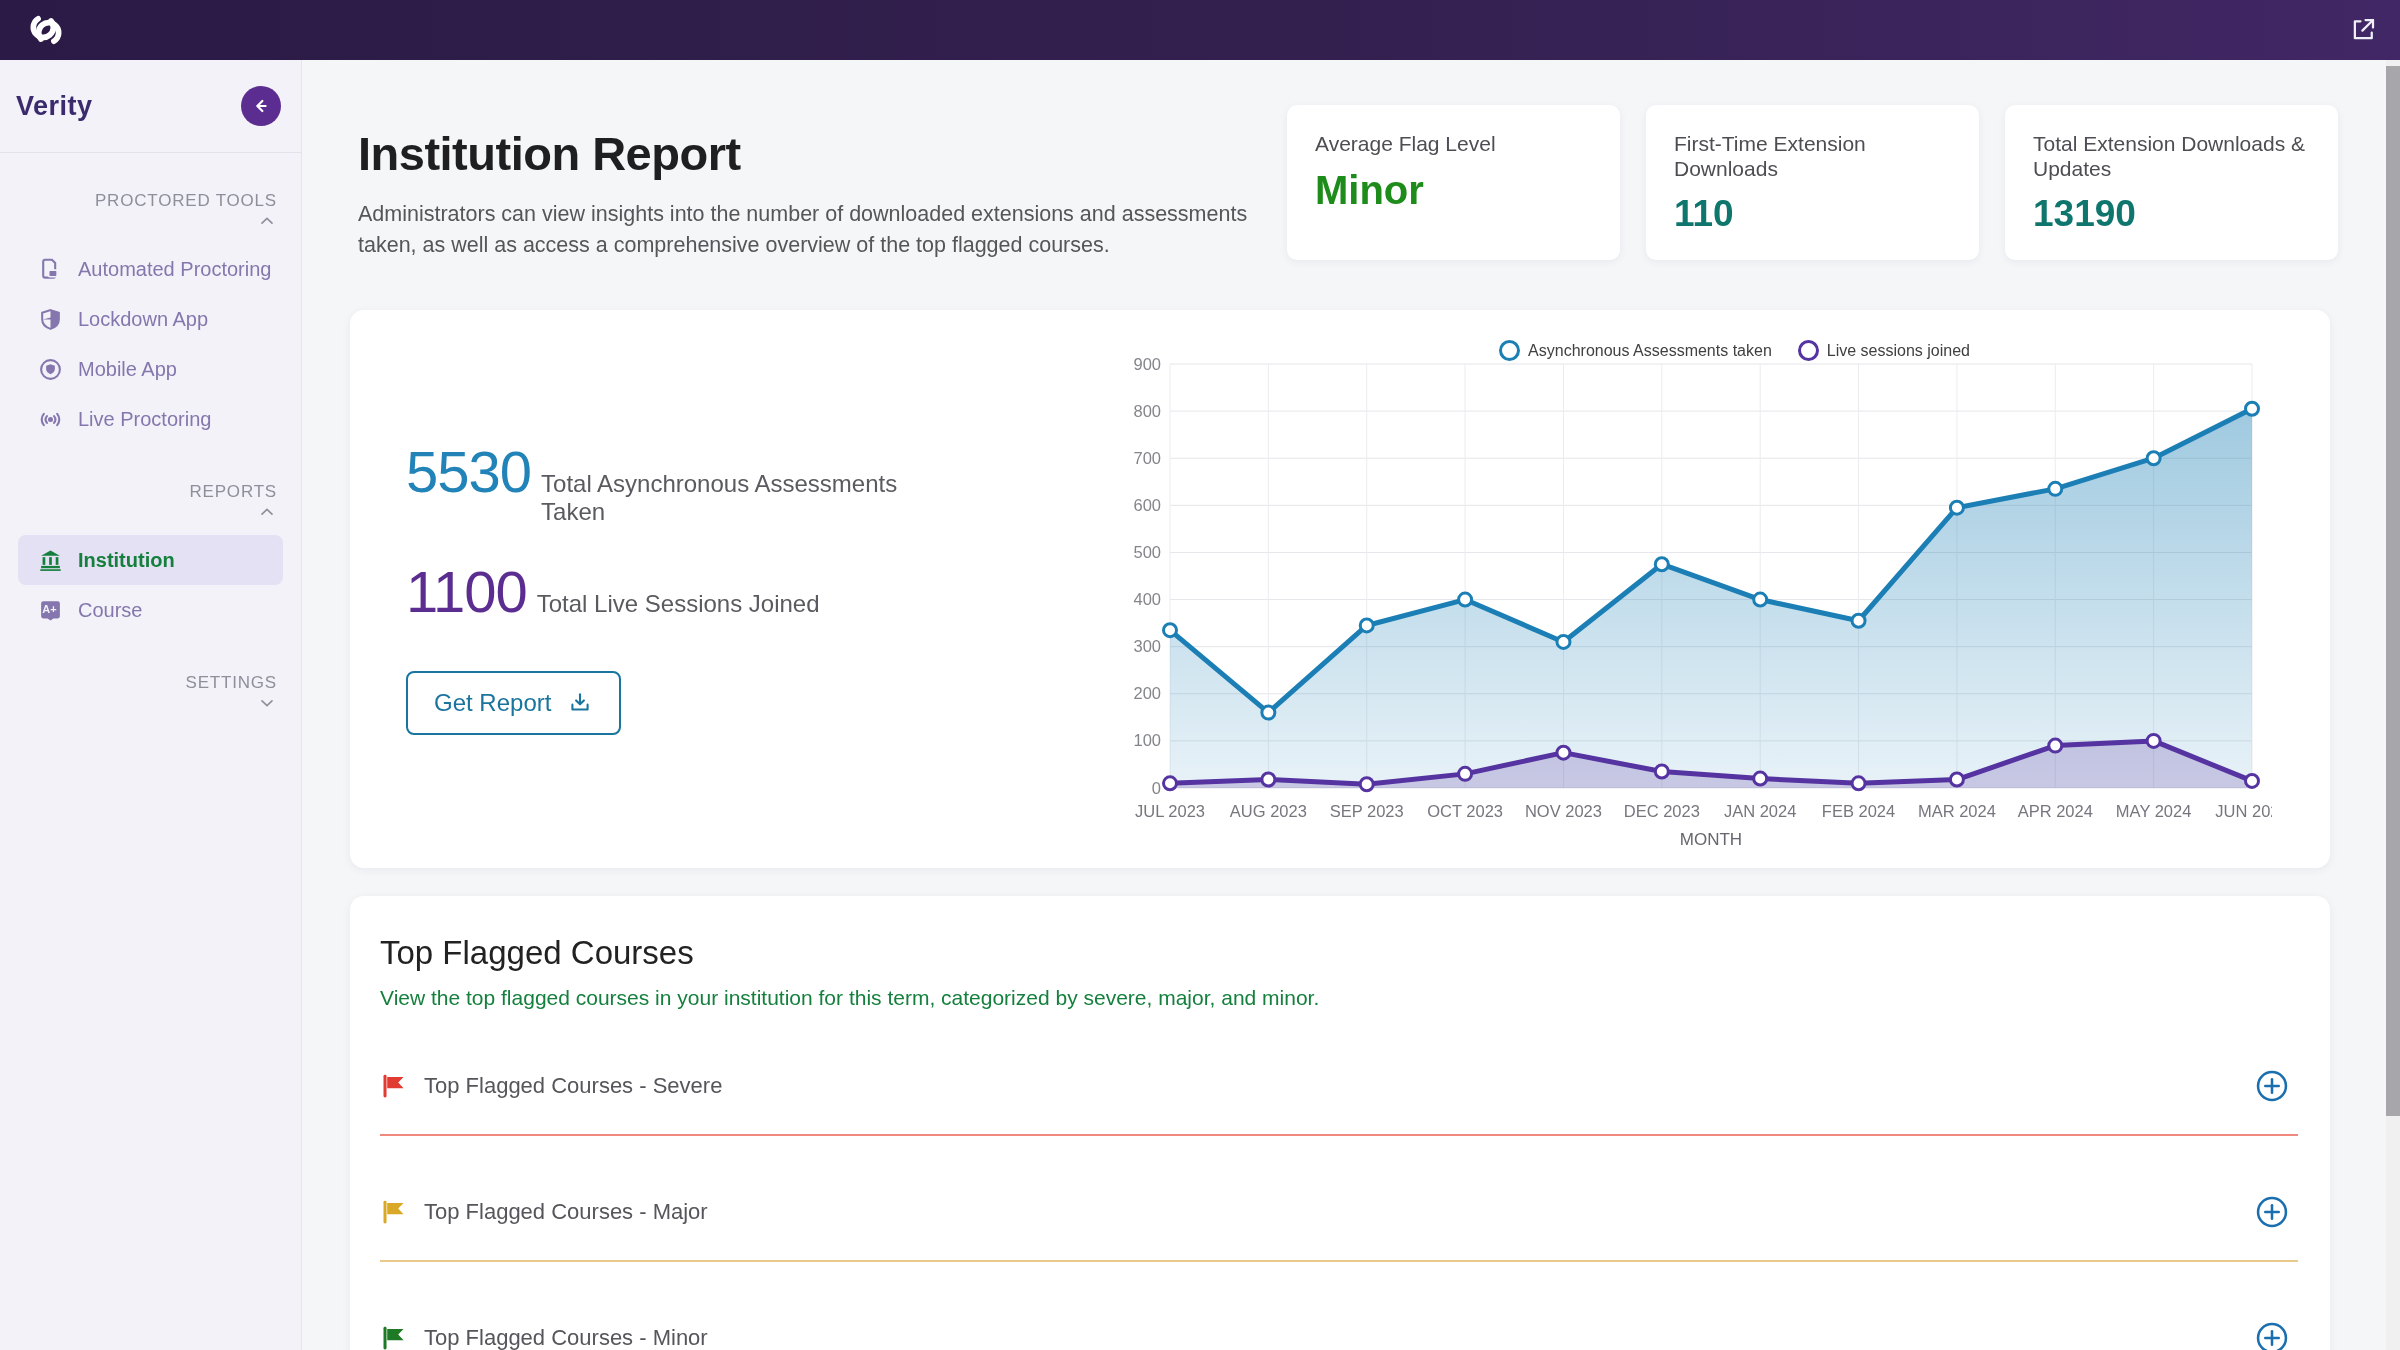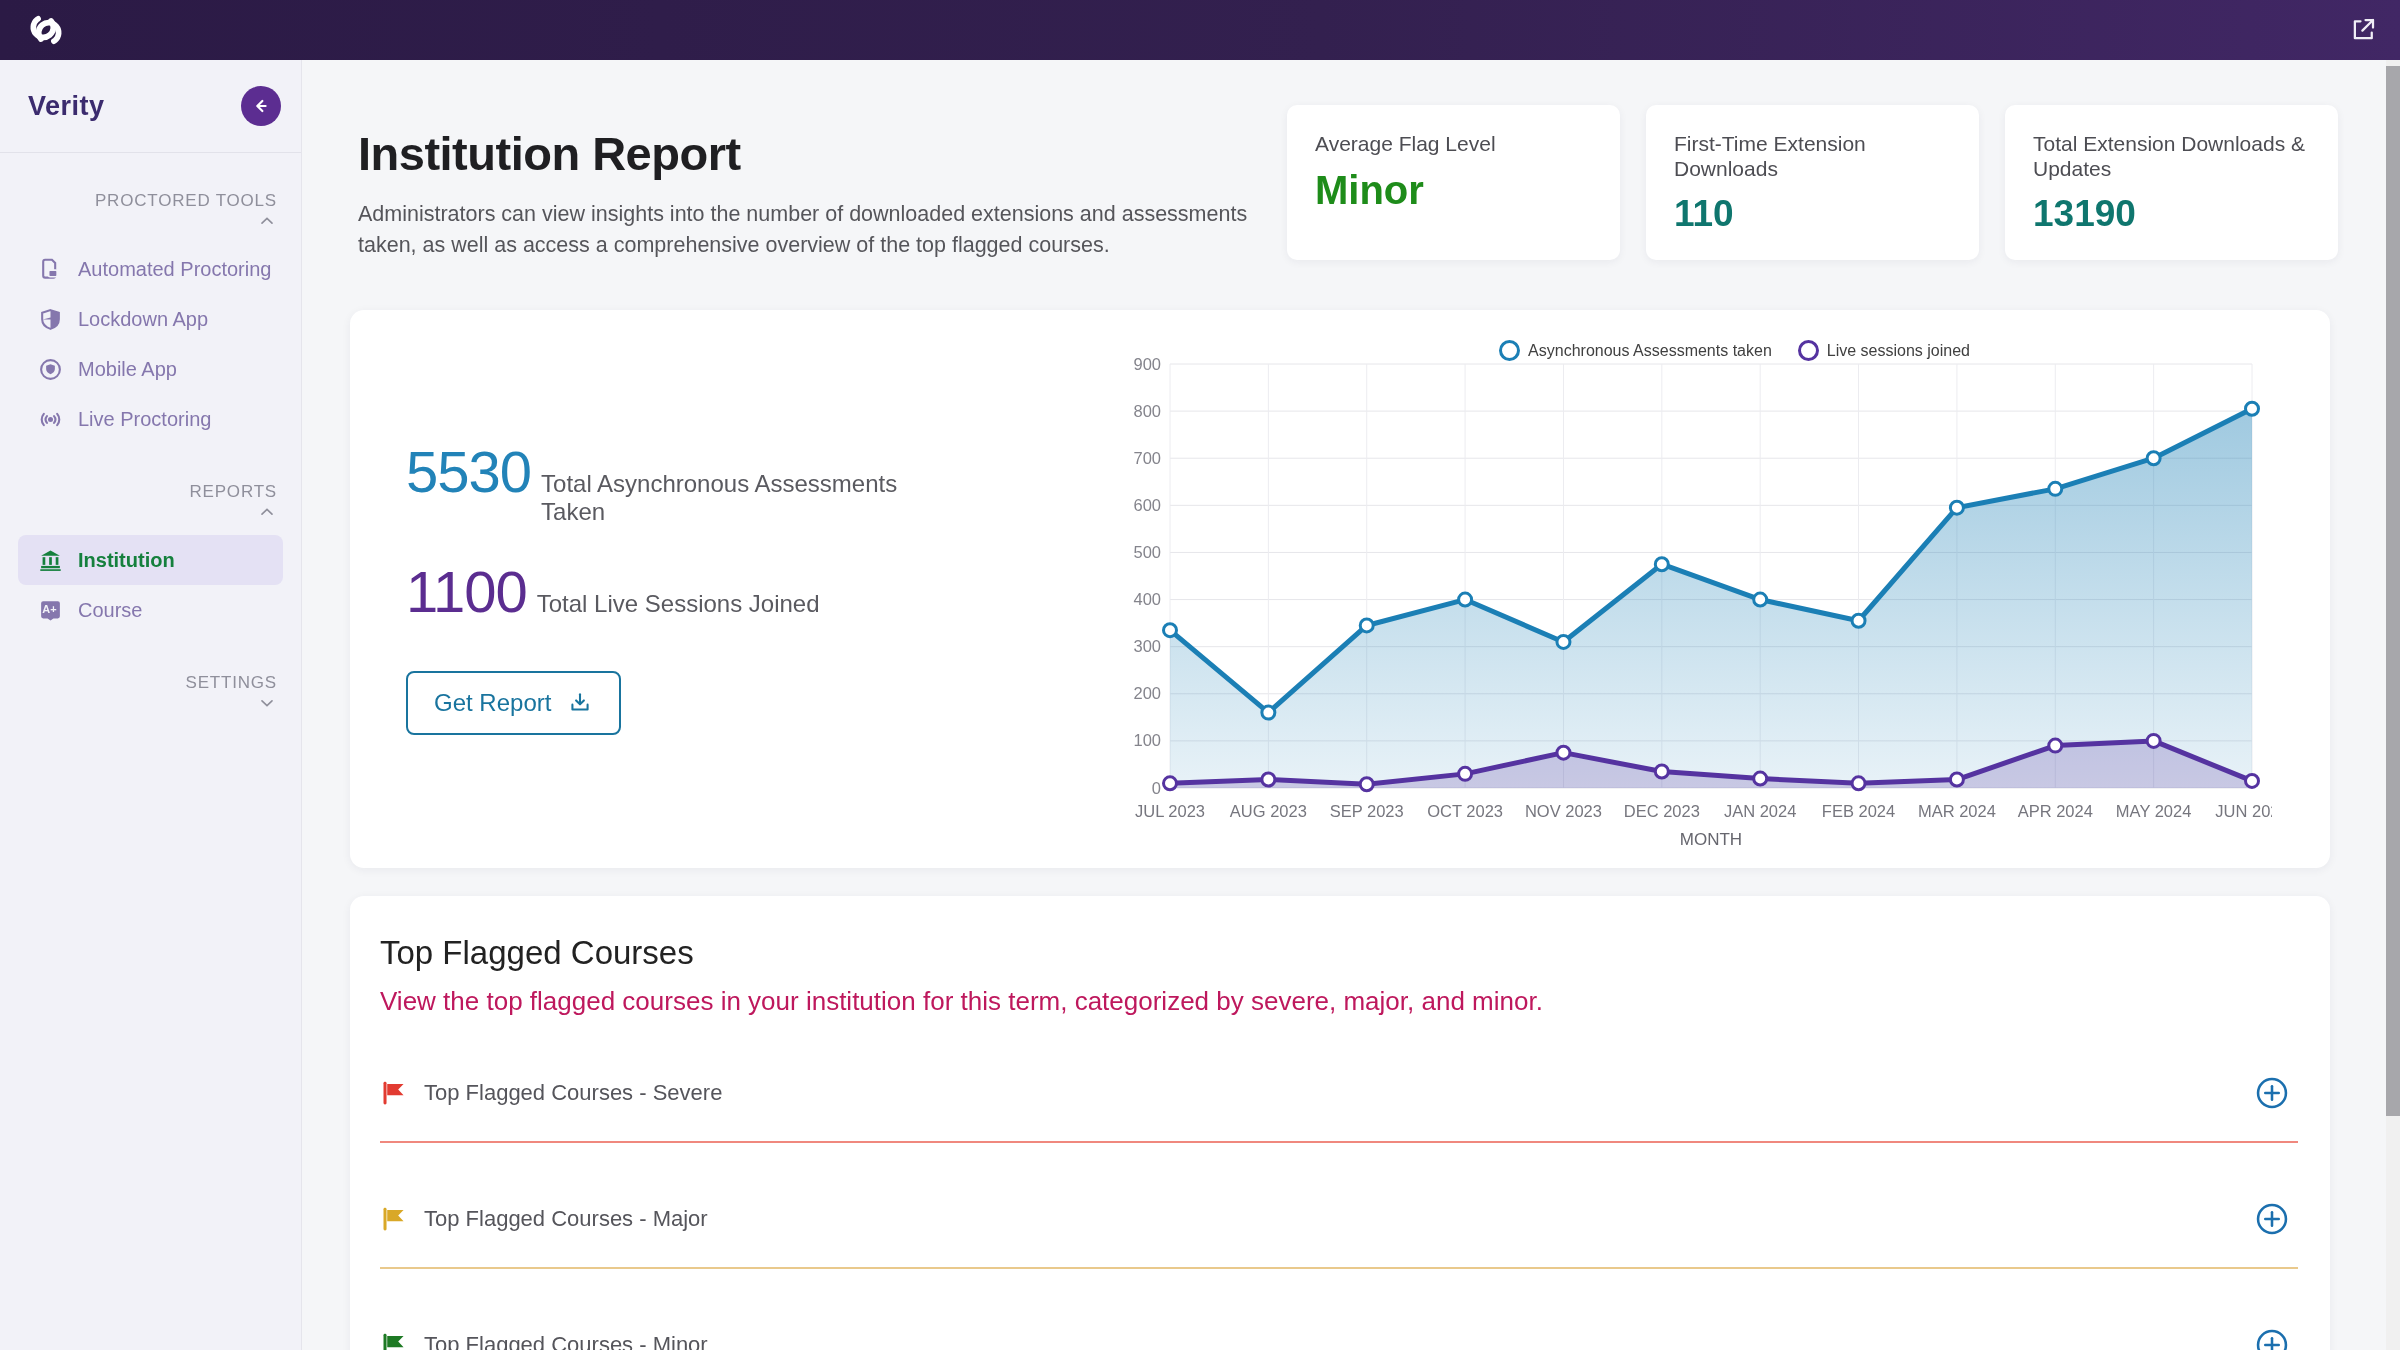--- a/index.html
+++ b/index.html
@@ -21,21 +21,21 @@
   .ext-icon svg { width:30px; height:30px; display:block; }
   .iconbtn { background:none; border:none; cursor:pointer; display:flex; align-items:center; }
 
   
   .sidebar {
     position:absolute; top:60px; left:0; width:302px; height:1290px;
     background:#f2f2f8; border-right:1px solid #e5e5ec;
   }
   .sidebar-title-row {
     display:flex; align-items:center; justify-content:space-between;
-    padding:26px 20px 0 28px;
+    padding:26px 20px 0 16px;
   }
   .app-name { font-size:27px; font-weight:bold; color:#3b2b6e; letter-spacing:.5px; }
   .collapse-btn {
     width:40px; height:40px; border-radius:50%; border:none; cursor:pointer;
     background:#5c2d91; display:flex; align-items:center; justify-content:center;
   }
   .collapse-btn svg { width:22px; height:22px; }
   .sidebar-divider { height:1px; background:#e2e2ea; margin-top:26px; }
   .nav-section-header {
     display:flex; align-items:flex-end; justify-content:space-between;
@@ -100,21 +100,21 @@
   .legend-label { font-size:16px; color:#404040; }
   .chart-svg-wrap { position:absolute; right:58px; top:22px; }
 
   
   .flagged-card {
     margin-top:28px; width:1980px; height:500px; background:#fff;
     border-radius:14px 14px 0 0; box-shadow:0 2px 10px rgba(40,40,60,.06);
     padding:38px 32px 0 30px;
   }
   .flagged-title { font-size:33px; font-weight:500; color:#222; }
-  .flagged-desc { margin-top:14px; font-size:26px; color:#be185d; }
+  .flagged-desc { margin-top:14px; font-size:21px; color:#15803d; }
   .flag-row { margin-top:58px; }
   .flag-row:first-of-type { margin-top:50px; }
   .flag-row-head { display:flex; align-items:center; }
   .flag-row-head svg { width:28px; height:28px; flex:none; }
   .flag-row-label { margin-left:16px; font-size:22px; color:#55555b; flex:1; }
   .expand-btn { background:none; border:none; cursor:pointer; padding:0; margin-right:8px; }
   .expand-btn svg { width:36px; height:36px; display:block; }
   .flag-row-line { height:2px; margin-top:30px; background:#ccc; }
 
   

